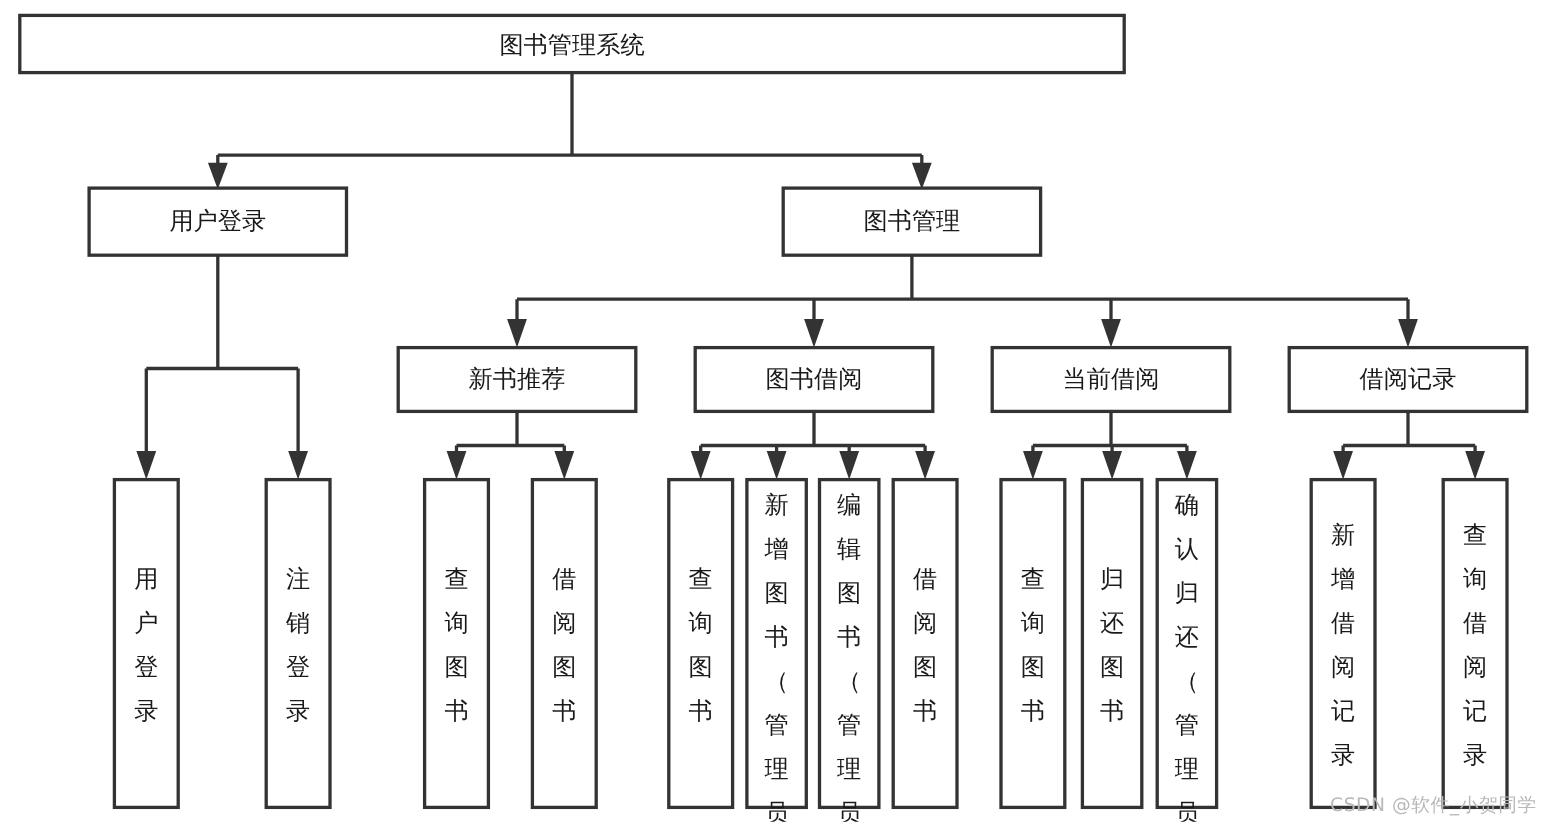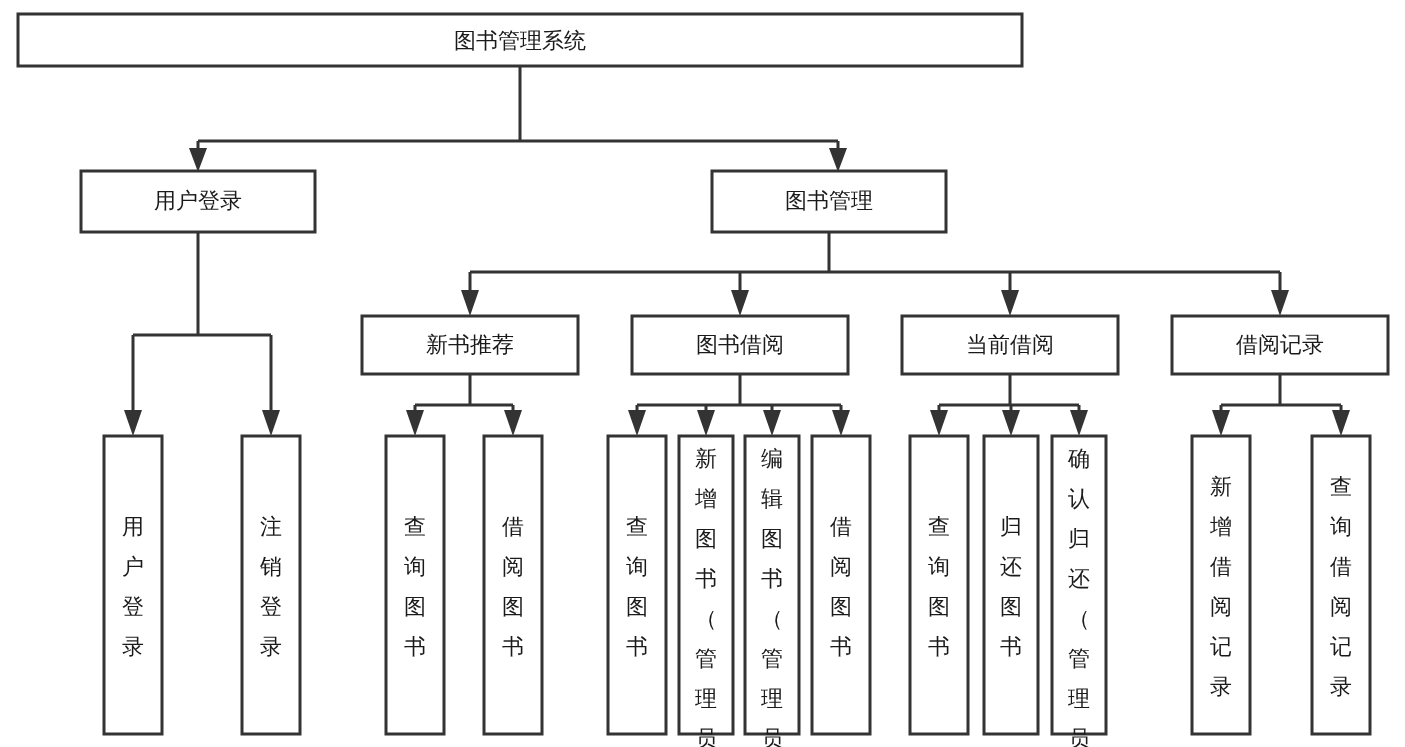--- a/index.html
+++ b/index.html
@@ -194,13 +194,14 @@
           <text class="node-label-vert" x="1221" y="493.8"><tspan x="1221">新</tspan><tspan x="1221" dy="40">增</tspan><tspan x="1221" dy="40">借</tspan><tspan x="1221" dy="40">阅</tspan><tspan x="1221" dy="40">记</tspan><tspan x="1221" dy="40">录</tspan></text>
         </g>
         <g>
           <rect class="node-rect" x="1312" y="436" width="58" height="298"></rect>
           <text class="node-label-vert" x="1341" y="493.8"><tspan x="1341">查</tspan><tspan x="1341" dy="40">询</tspan><tspan x="1341" dy="40">借</tspan><tspan x="1341" dy="40">阅</tspan><tspan x="1341" dy="40">记</tspan><tspan x="1341" dy="40">录</tspan></text>
         </g>
       </g>
 
   </svg>
 
+  <div class="watermark">CSDN @软件_小贺同学</div>
 </div>
 
 </body></html>

